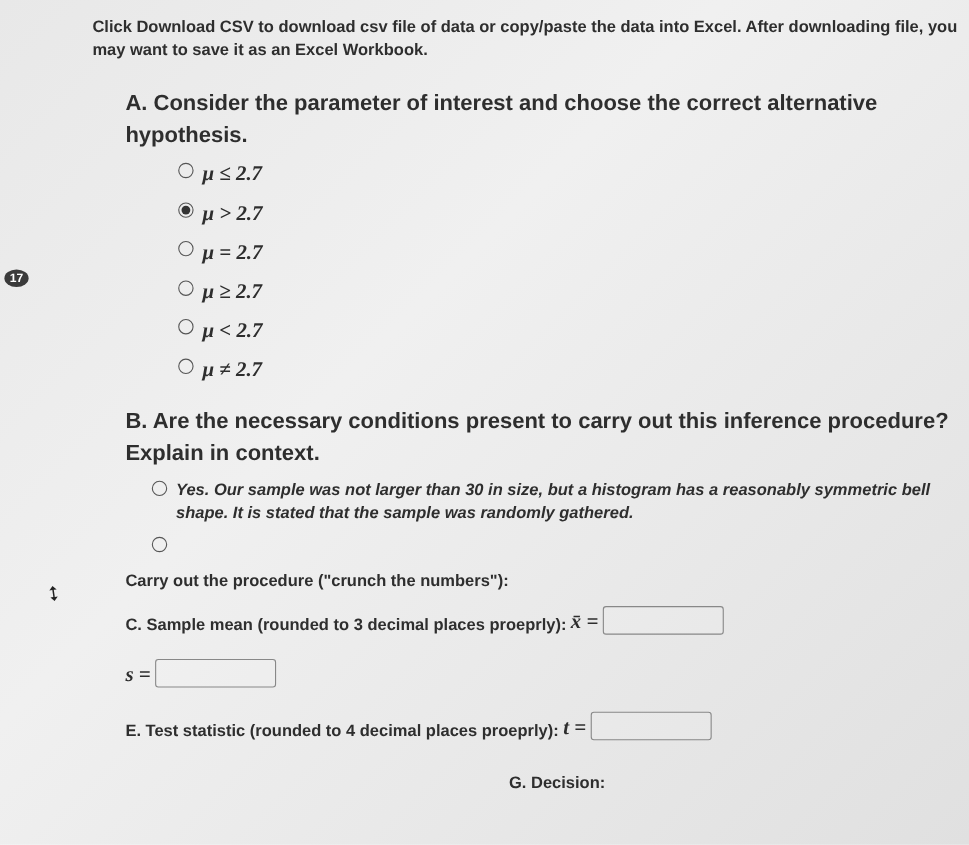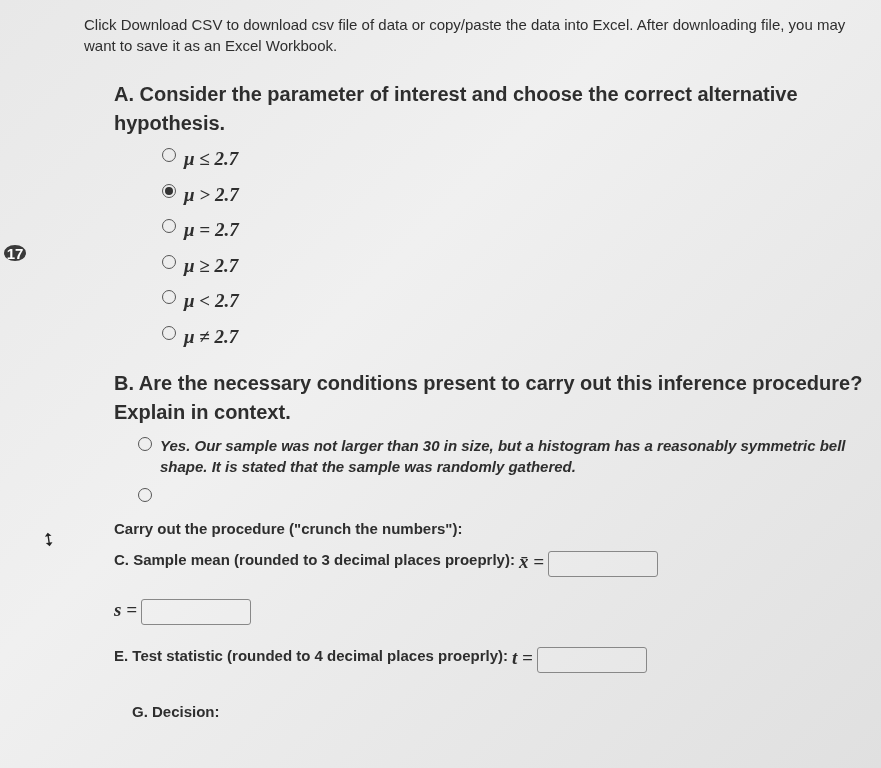--- a/index.html
+++ b/index.html
@@ -9,21 +9,21 @@
     background: linear-gradient(135deg, #e8e8e8 0%, #f0f0f0 40%, #e0e0e0 100%);
     color: #333;
     position: relative;
   }
   .page {
     padding: 14px 0 0 84px;
     width: 881px;
   }
   .intro {
     font-size: 15px;
-    font-weight: 400;
+    font-weight: 700;
     color: #2e2e2e;
     line-height: 1.4;
     margin-bottom: 24px;
     padding-right: 6px;
   }
   .section {
     margin-bottom: 18px;
   }
   .question-label {
     font-size: 20px;
@@ -79,21 +79,21 @@
     margin-bottom: 14px;
     color: #2e2e2e;
   }
   .input-row {
     font-size: 15px;
     font-weight: 600;
     margin-left: 30px;
     margin-bottom: 22px;
     color: #2e2e2e;
     display: flex;
-    align-items: flex-start;
+    align-items: flex-end;
     flex-wrap: wrap;
     gap: 4px;
   }
   .input-box {
     display: inline-block;
     border: 1px solid #888;
     border-radius: 3px;
     height: 26px;
     width: 110px;
     background: rgba(255,255,255,0.1);
@@ -101,40 +101,41 @@
   }
   .question-badge {
     position: absolute;
     left: 4px;
     top: 245px;
     width: 22px;
     height: 16px;
     border-radius: 50%;
     background: #3a3a3a;
     color: #fff;
-    font-size: 15px;
+    font-size: 11px;
     font-weight: 700;
     display: flex;
     align-items: center;
     justify-content: center;
   }
   .cursor {
     position: absolute;
     left: 44px;
     top: 530px;
     font-size: 18px;
     color: #222;
     transform: rotate(-8deg);
   }
   .decision {
     font-size: 15px;
     font-weight: 600;
     margin-left: 48px;
     margin-top: 30px;
     color: #2e2e2e;
+    text-align: center;
   }
 </style>
 </head>
 <body>
 
 <div class="question-badge">17</div>
 <div class="cursor">⭥</div>
 
 <div class="page">
 

